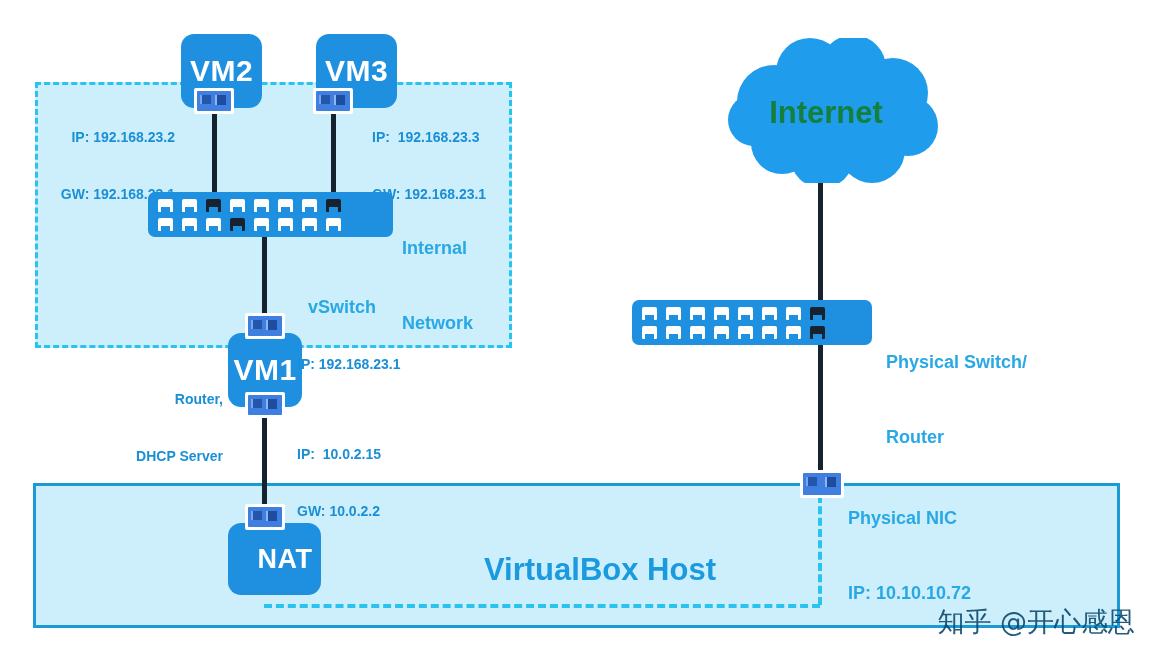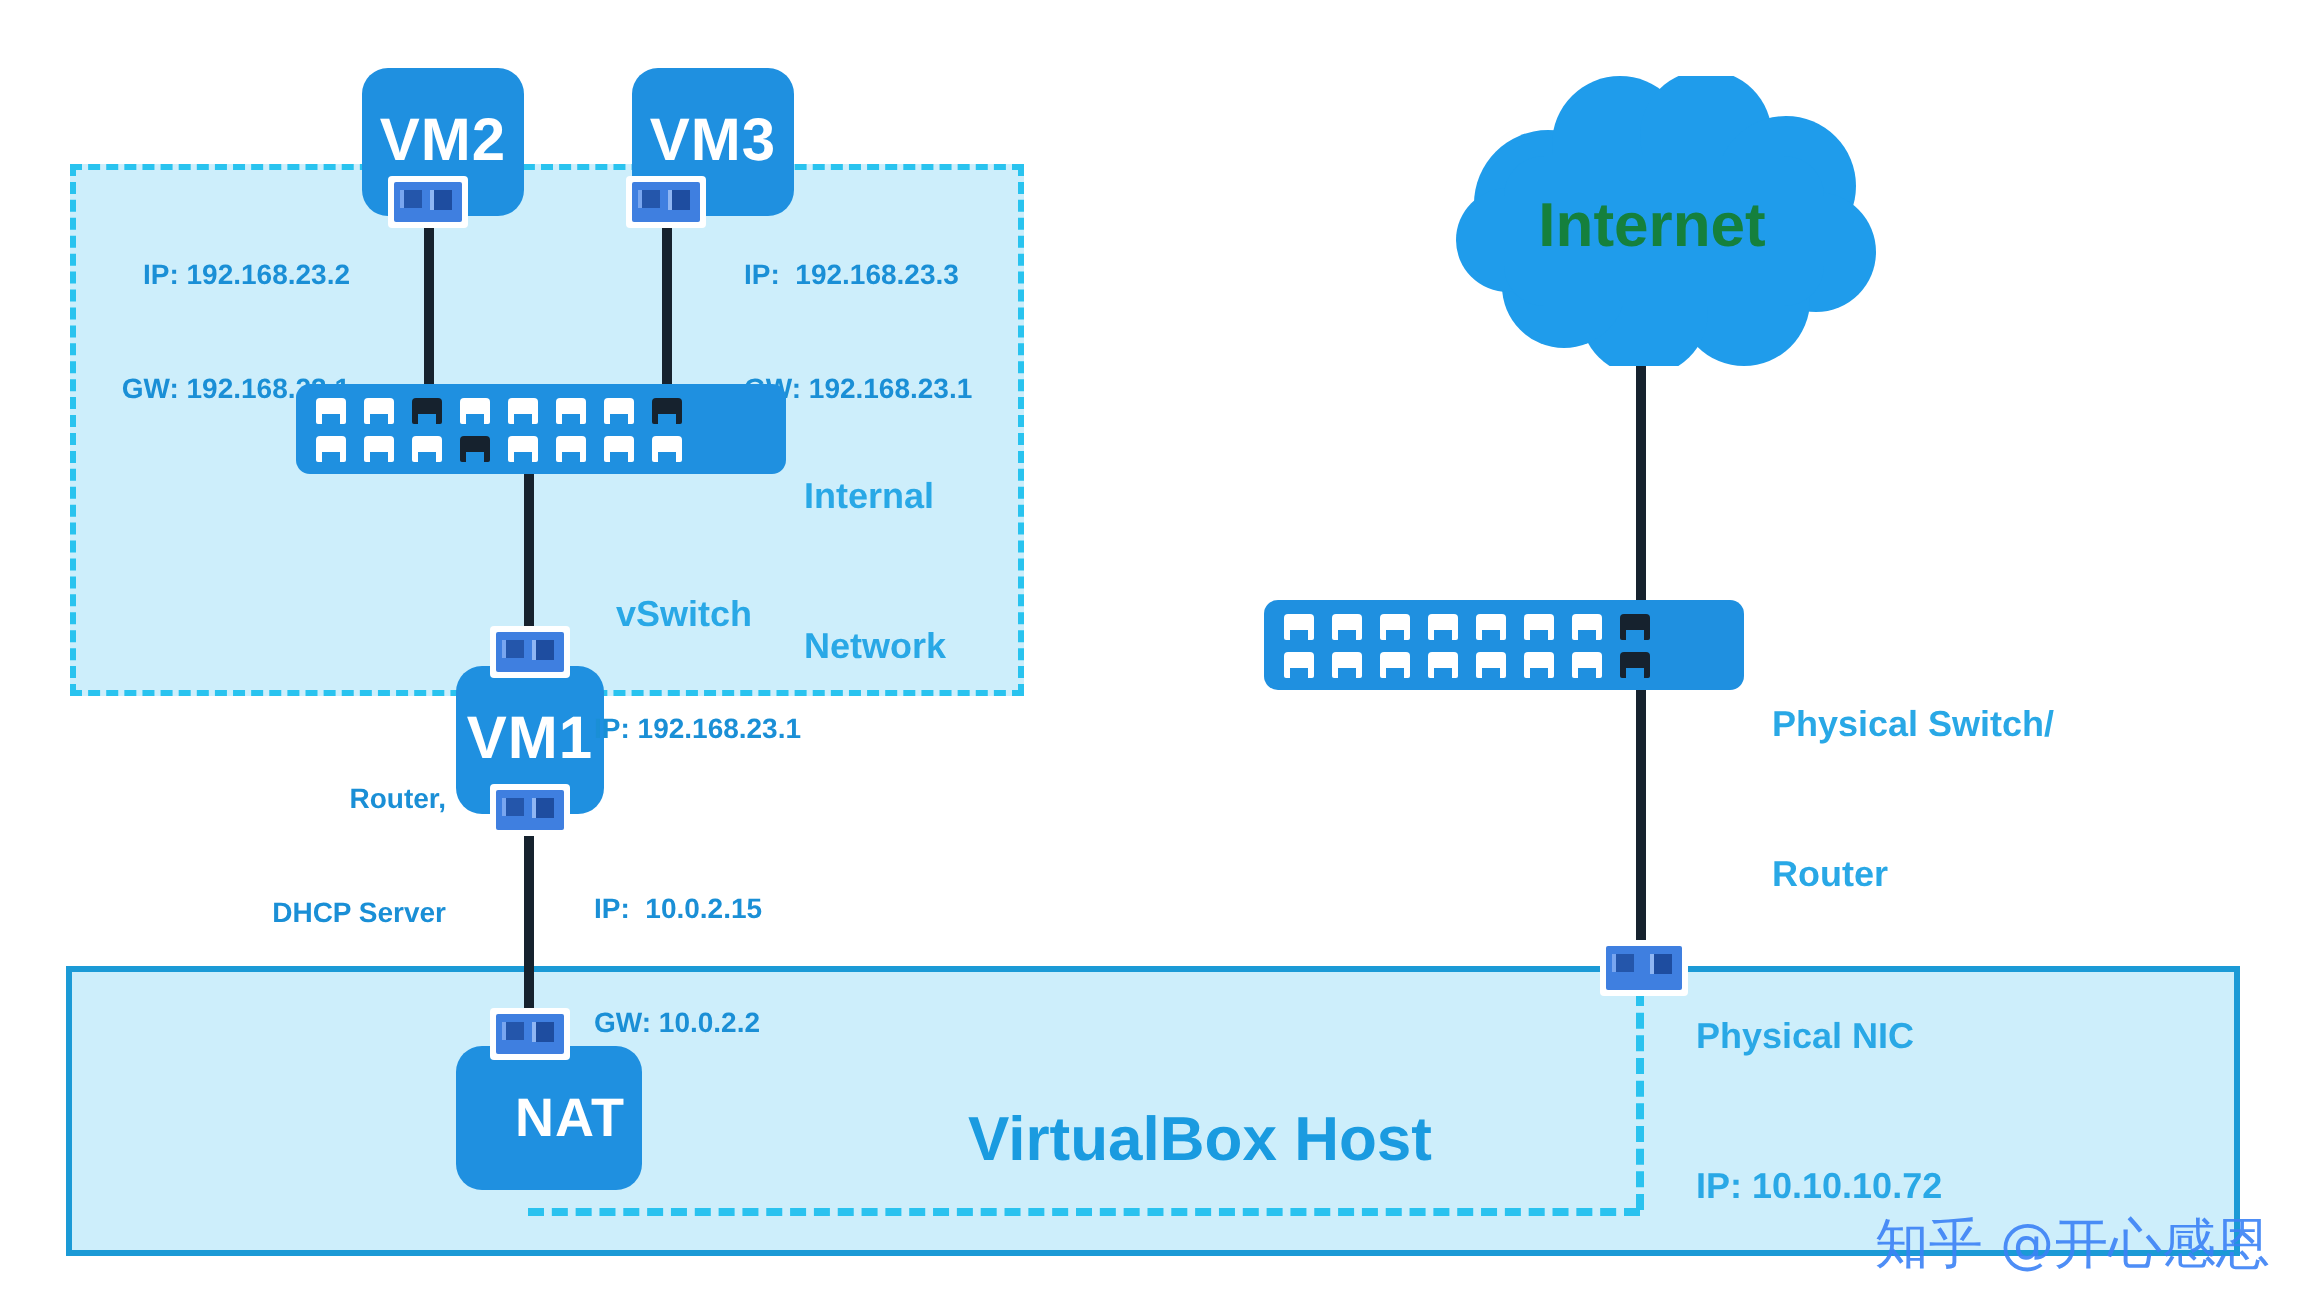--- a/index.html
+++ b/index.html
@@ -183,21 +183,21 @@
     color: #29a8e6;
   }
   .lbl.right { text-align: right; }
 
   
   .watermark {
     position: absolute;
     right: 18px;
     bottom: 14px;
     font-size: 27px;
-    color: #3b82f6;
+    color: #0c4a6e;
     font-weight: normal;
     font-family: "DejaVu Sans", sans-serif;
     white-space: nowrap;
     opacity: 0.9;
   }
 </style>
 </head>
 <body>
 
 <div id="canvas">

